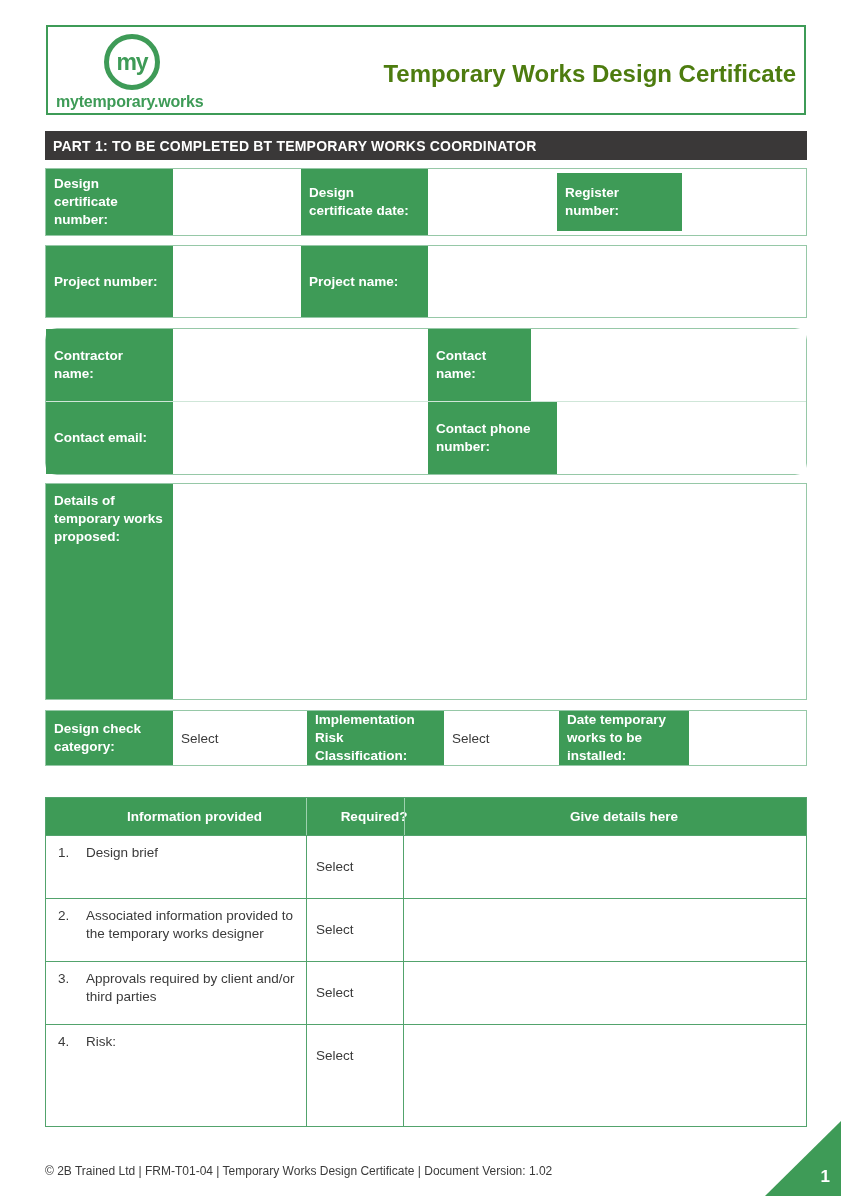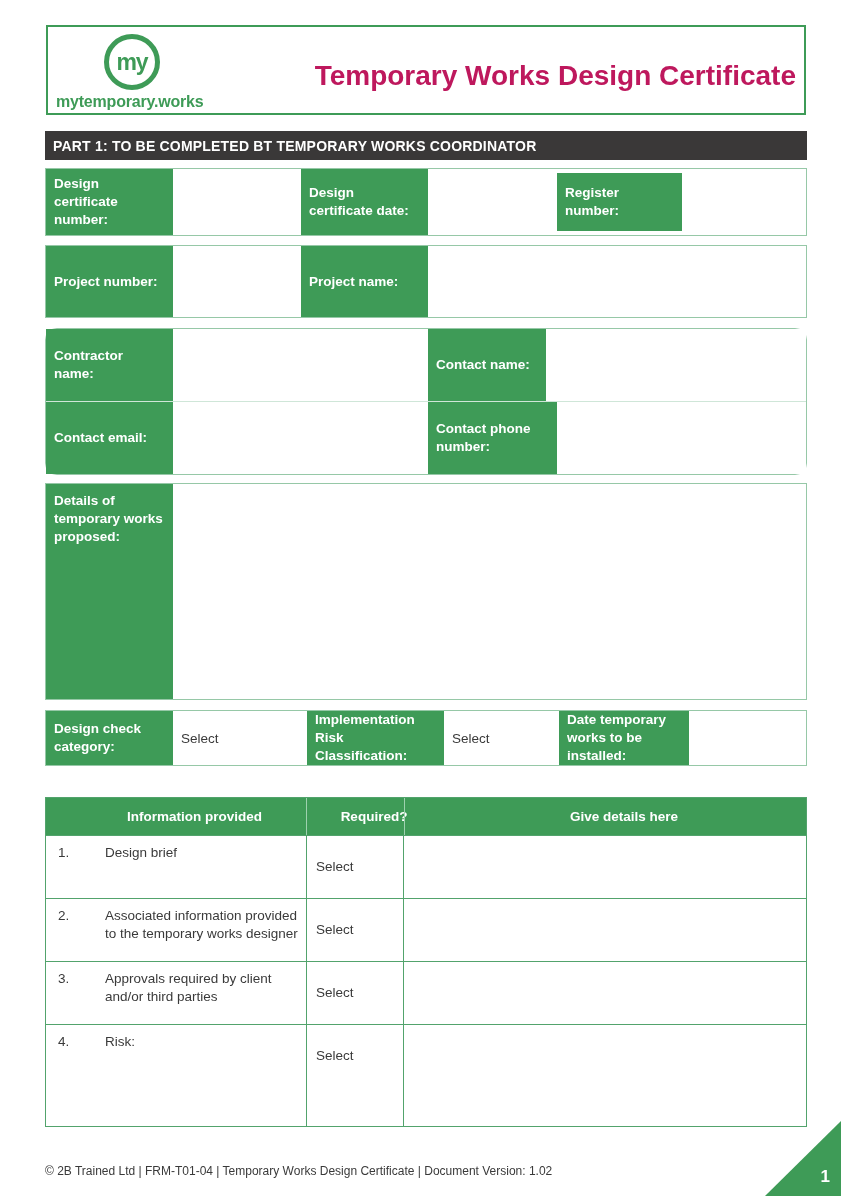--- a/index.html
+++ b/index.html
@@ -18,21 +18,21 @@
     border:5px solid #3e9b57; border-radius:50%;
     display:flex; align-items:center; justify-content:center;
     color:#3e9b57; font-weight:bold; font-size:23px; letter-spacing:-1px;
   }
   .brand-name {
     position:absolute; left:8px; top:66px;
     color:#3e9b57; font-weight:bold; font-size:16px; letter-spacing:-0.2px;
   }
   .doc-title {
     position:absolute; right:8px; top:33px; margin:0;
-    color:#be185d; font-weight:bold; font-size:28px; white-space:nowrap;
+    color:#4d7c0f; font-weight:bold; font-size:24px; white-space:nowrap;
   }
 
   
   .part1-bar {
     position:absolute; left:45px; top:131px; width:762px; height:29px;
     background:#3a3838; color:#ffffff; font-weight:bold; font-size:14px;
     display:flex; align-items:center; padding-left:8px; box-sizing:border-box;
     letter-spacing:0.2px;
   }
 
@@ -75,21 +75,21 @@
   }
   .t-header .hc {
     display:flex; align-items:center; justify-content:center; box-sizing:border-box;padding-left:37px;
   }
   .t-header .hc + .hc { border-left:1px solid #9ed1af; }
   .hc1 { width:260px; } .hc2 { width:98px; } .hc3 { flex:1; }
   .t-row { display:flex; border-top:1px solid #52a36c; font-size:13.5px; color:#3a3a3a; }
   .t-row.h62 { height:62px; } .t-row.h101 { height:101px; }
   .t-c1 { width:260px; box-sizing:border-box; padding:8px 6px 0 12px; display:flex; line-height:1.3; }
   .t-c1 .num { width:28px; flex:none; }
-  .t-c1 .lbl { flex:1;margin-left:19px; }
+  .t-c1 .lbl { flex:1; }
   .t-c2 {
     width:98px; box-sizing:border-box; border-left:1px solid #52a36c; border-right:1px solid #52a36c;
     padding:23px 0 0 9px; font-size:13.5px; color:#3a3a3a;
   }
   .t-c3 { flex:1; }
 
   
   .footer-text { position:absolute; left:45px; top:1164px; font-size:12px; color:#3a3a3a; }
   .page-corner {
     position:absolute; right:6px; bottom:4px; width:0; height:0;
@@ -130,21 +130,21 @@
     <div class="g" style="width:127px;">Project number:</div>
     <div class="w" style="width:128px;"></div>
     <div class="g" style="width:127px;">Project name:</div>
     <div class="w" style="flex:1;"></div>
   </div>
 
   <div class="section sec-c">
     <div class="crow">
       <div class="g" style="width:127px;">Contractor name:</div>
       <div class="w" style="width:255px;"></div>
-      <div class="g" style="width:118px;">Contact name:</div>
+      <div class="g" style="width:103px;">Contact name:</div>
       <div class="w" style="flex:1;"></div>
     </div>
     <div class="crow">
       <div class="g" style="width:127px;">Contact email:</div>
       <div class="w" style="width:255px;"></div>
       <div class="g" style="width:129px;">Contact phone number:</div>
       <div class="w" style="flex:1;"></div>
     </div>
   </div>
 

